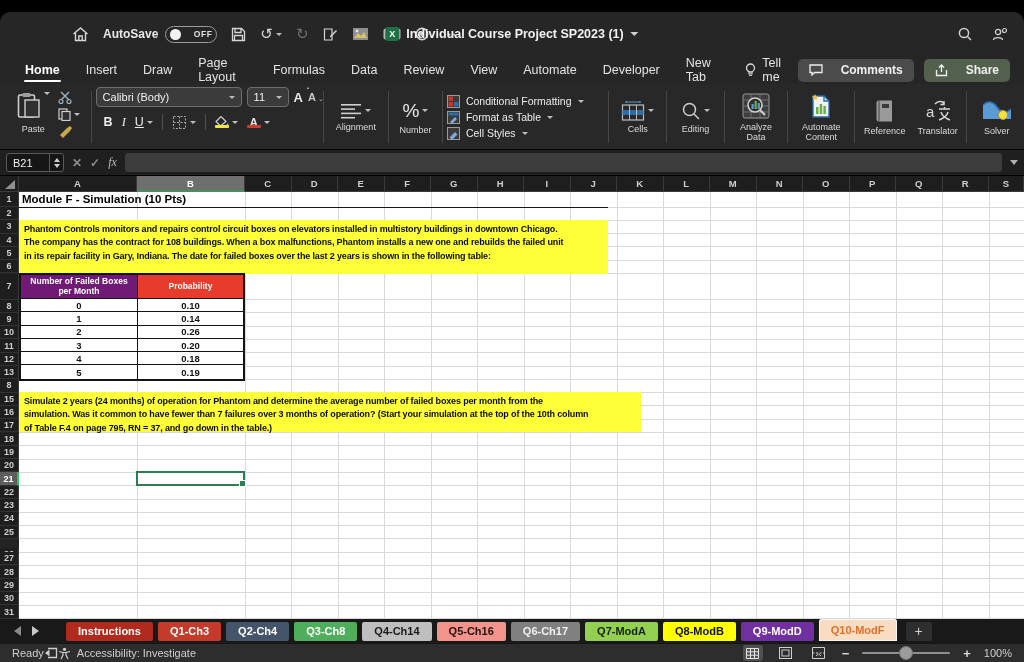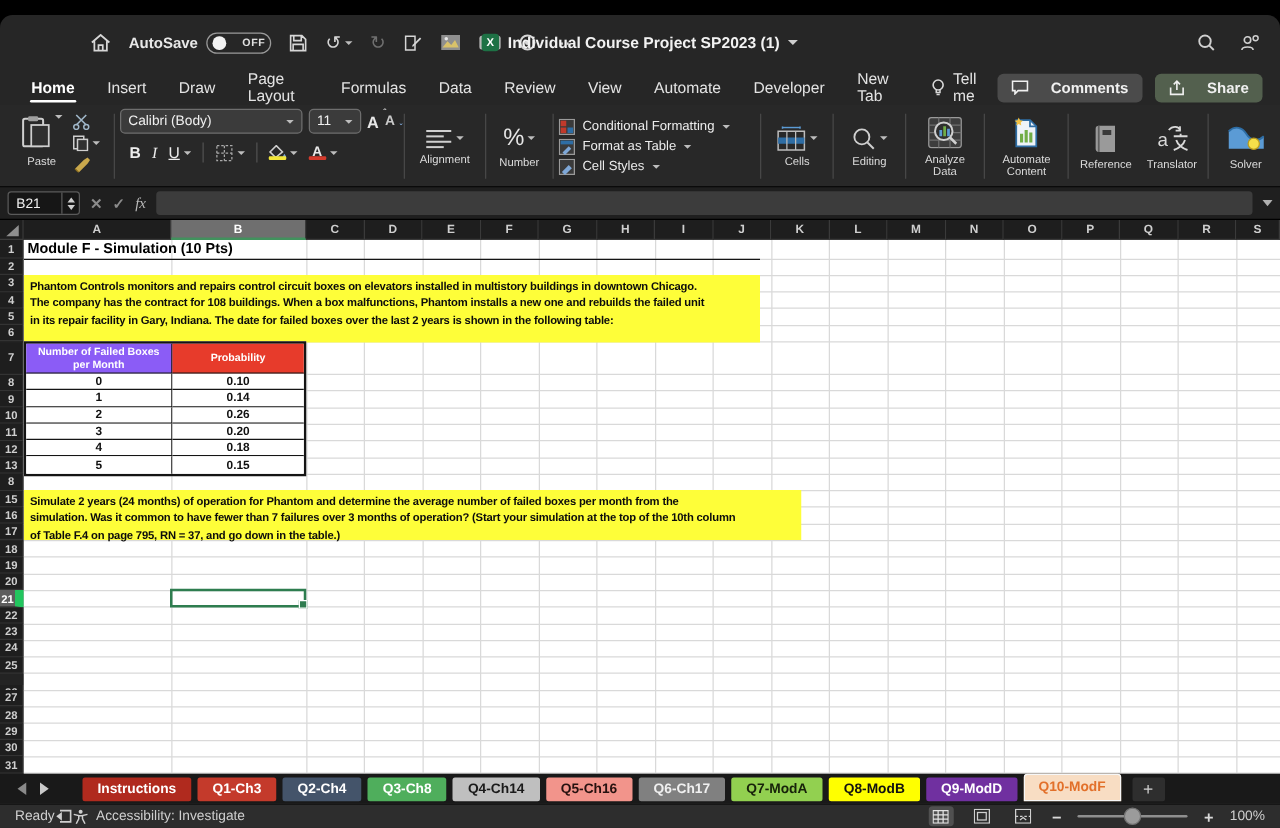--- a/index.html
+++ b/index.html
@@ -91,21 +91,21 @@
           border-bottom:1px solid #3c3c3c;box-sizing:border-box;}
   #colheaders{position:absolute;left:19px;top:0;right:0;height:16px;}
   .colh{position:absolute;top:0;height:16px;background:#1e1e1e;color:#cfcfcf;font-size:9.5px;font-weight:bold;
         display:flex;align-items:center;justify-content:center;border-right:1px solid #3a3a3a;
         border-bottom:1px solid #3a3a3a;box-sizing:border-box;}
   .colh.sel{background:#6f6f6f;color:#fff;border-bottom:2px solid #41925D;}
   #rowheaders{position:absolute;left:0;top:16px;width:19px;bottom:0;}
   .rowh{position:absolute;left:0;width:19px;background:#1e1e1e;color:#cfcfcf;font-size:9px;font-weight:bold;
         display:flex;align-items:center;justify-content:center;border-right:1px solid #3a3a3a;
         border-bottom:1px solid #333;box-sizing:border-box;}
-  .rowh.sel{background:#5d5d5d;color:#fff;border-right:7px solid #22c55e;}
+  .rowh.sel{background:#5d5d5d;color:#fff;border-right:2px solid #22c55e;}
   .cells{position:absolute;left:19px;top:16px;width:1005px;height:427px;background:#fff;overflow:hidden;}
   .vline{position:absolute;top:0;bottom:0;width:1px;background:#d9d9d9;}
   .hline{position:absolute;left:0;right:0;height:1px;background:#d9d9d9;}
   .cell-title{position:absolute;left:3px;top:1px;color:#000;font-size:11.5px;font-weight:bold;z-index:2;white-space:nowrap;}
   .title-rule{position:absolute;left:0;top:15px;width:589px;height:1px;background:#151515;z-index:2;}
   .note{position:absolute;left:0;z-index:2;padding:3px 0 0 5px;box-sizing:border-box;}
   .note div{font-size:9px;font-weight:bold;color:#0c0c0c;line-height:13.3px;letter-spacing:-0.15px;white-space:nowrap;}
   .note1{top:28px;width:589px;height:54px;}
   .note2{top:200px;width:622px;height:40px;}
   #table-host{position:absolute;left:0;top:81px;width:226px;z-index:2;border:2px solid #141414;box-sizing:border-box;background:#fff;}
@@ -594,21 +594,21 @@
       <div class="cells" id="cells">
         <div class="cell-title">Module F - Simulation (10 Pts)</div>
         <div class="title-rule"></div>
         <div class="note note1" id="note1" style="background: rgb(254, 254, 57);">
             <div>Phantom Controls monitors and repairs control circuit boxes on elevators installed in multistory buildings in downtown Chicago.</div>
             <div>The company has the contract for 108 buildings. When a box malfunctions, Phantom installs a new one and rebuilds the failed unit</div>
             <div>in its repair facility in Gary, Indiana. The date for failed boxes over the last 2 years is shown in the following table:</div>
           </div>
         <div id="table-host">
             <div class="t-row t-head">
-              <div class="t-cell" style="width: 118px; background: #8b5cf6; color: rgb(255, 255, 255); height: 24px;">Number of Failed Boxes per Month</div>
+              <div class="t-cell" style="width: 118px; background: #701a75; color: rgb(255, 255, 255); height: 24px;">Number of Failed Boxes per Month</div>
               <div class="t-cell" style="width: 106px; background: rgb(231, 59, 43); color: rgb(255, 255, 255); height: 24px;">Probability</div>
             </div>
             <div class="t-body">
               <div class="t-row">
                 <div class="t-cell" style="width: 118px;">0</div>
                 <div class="t-cell" style="width: 106px;">0.10</div>
               </div>
               <div class="t-row">
                 <div class="t-cell" style="width: 118px;">1</div>
                 <div class="t-cell" style="width: 106px;">0.14</div>
@@ -620,21 +620,21 @@
               <div class="t-row">
                 <div class="t-cell" style="width: 118px;">3</div>
                 <div class="t-cell" style="width: 106px;">0.20</div>
               </div>
               <div class="t-row">
                 <div class="t-cell" style="width: 118px;">4</div>
                 <div class="t-cell" style="width: 106px;">0.18</div>
               </div>
               <div class="t-row">
                 <div class="t-cell" style="width: 118px;">5</div>
-                <div class="t-cell" style="width: 106px;">0.15</div>
+                <div class="t-cell" style="width: 106px;">0.19</div>
               </div>
             </div>
           </div>
         <div class="note note2" id="note2" style="background: rgb(254, 254, 57);">
             <div>Simulate 2 years (24 months) of operation for Phantom and determine the average number of failed boxes per month from the</div>
             <div>simulation. Was it common to have fewer than 7 failures over 3 months of operation? (Start your simulation at the top of the 10th column</div>
             <div>of Table F.4 on page 795, RN = 37, and go down in the table.)</div>
           </div>
         <div class="selbox">
             <span class="handle"></span>

